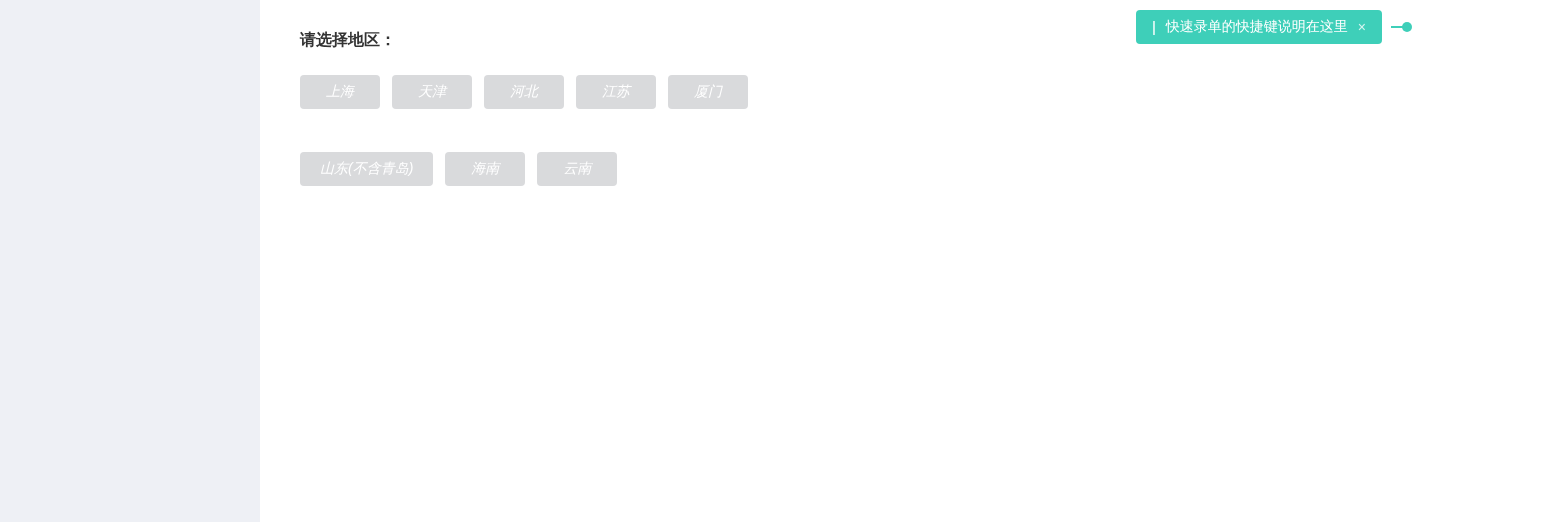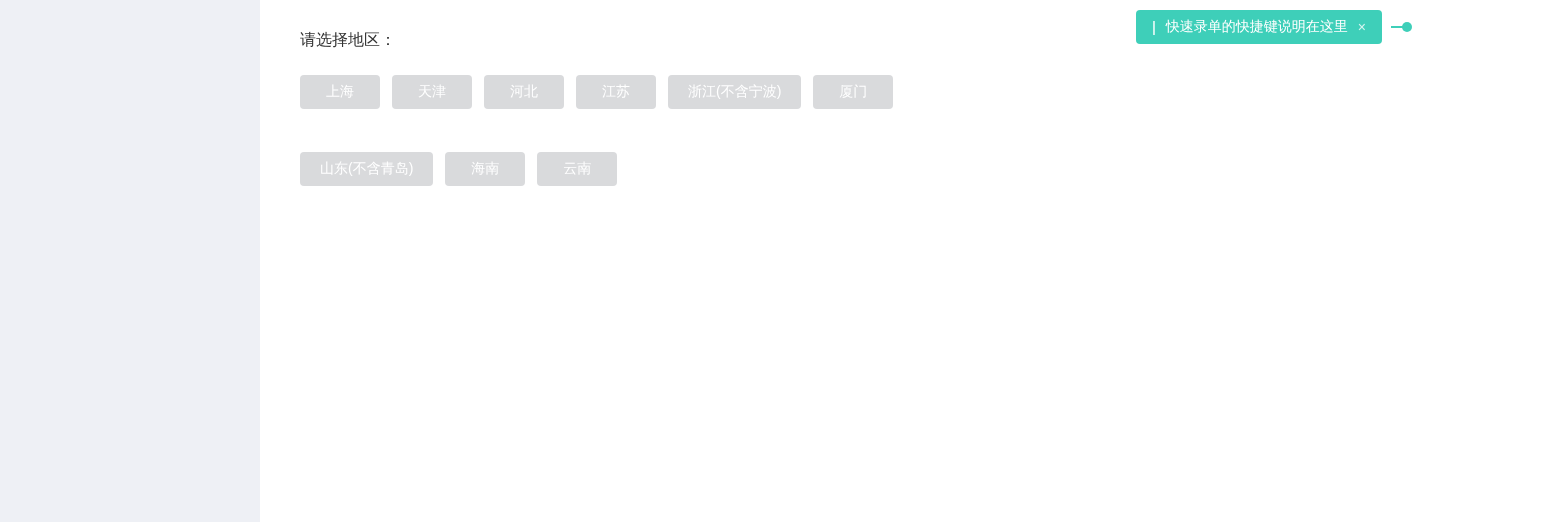--- a/index.html
+++ b/index.html
@@ -32,35 +32,36 @@
       top: 0;
       right: 0;
       bottom: 0;
       background: #ffffff;
       padding: 30px 40px;
     }
 
     .page-title {
       font-size: 16px;
       color: #333;
-      font-weight: normal;
+      font-weight: bold;
       margin-bottom: 24px;
     }
 
     .region-btn {
       padding: 8px 20px;
       background: #d9dadc;
       border: none;
       border-radius: 4px;
       color: #fff;
       font-size: 14px;
       cursor: pointer;
       min-width: 80px;
       text-align: center;
       transition: background 0.2s;
+      font-style: italic;
     }
 
     
     .tooltip-banner {
       position: absolute;
       top: 10px;
       right: 180px;
       background: #3ecfb9;
       color: #fff;
       padding: 8px 16px;
@@ -130,21 +131,20 @@
 
 <div class="main-content">
   <div class="page-title">请选择地区：</div>
 
   <div class="row-1">
 
   <button class="region-btn">上海</button>
       <button class="region-btn">天津</button>
       <button class="region-btn">河北</button>
       <button class="region-btn">江苏</button>
-      <button class="region-btn">浙江(不含宁波)</button>
       <button class="region-btn">厦门</button>
     </div>
 
   <div class="row-2">
 
   <button class="region-btn">山东(不含青岛)</button>
       <button class="region-btn">海南</button>
       <button class="region-btn">云南</button>
     </div>
 </div>

